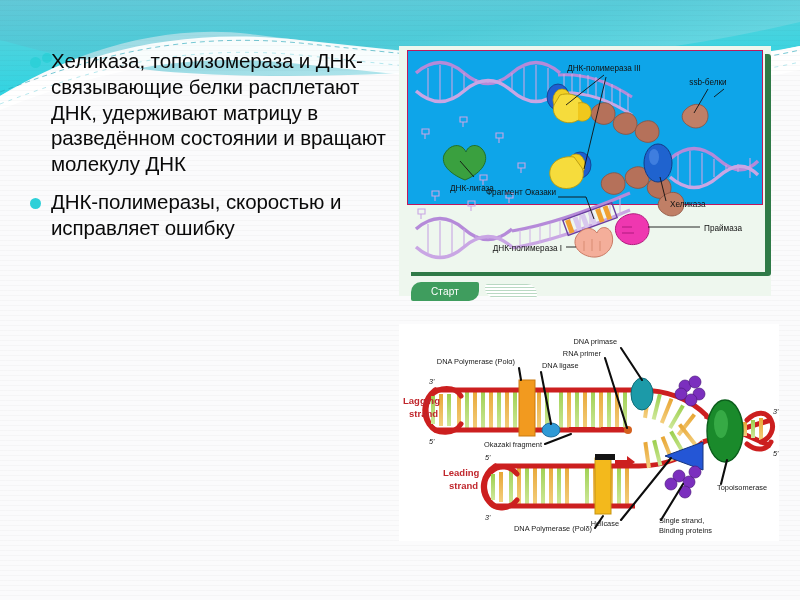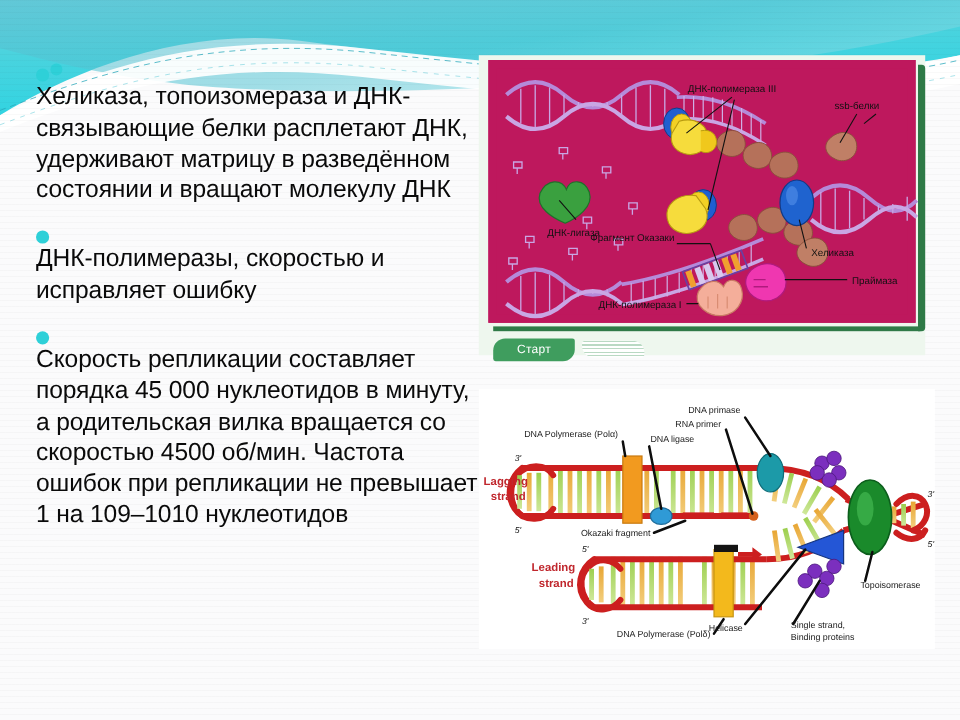--- a/index.html
+++ b/index.html
@@ -36,21 +36,20 @@
   .bullets {
     position: absolute;
     left: 30px;
     top: 48px;
     width: 368px;
   }
   .bullet-row {
     display: flex;
     align-items: flex-start;
     margin-bottom: 12px;
-    flex-direction: column;
   }
   .bullet-dot {
     flex: 0 0 auto;
     width: 11px;
     height: 11px;
     border-radius: 50%;
     background: #2ed0d8;
     margin-top: 9px;
     margin-right: 10px;
   }
@@ -68,23 +67,23 @@
     top: 46px;
     width: 372px;
     height: 250px;
     background: #eef7ee;
   }
   .fig-top-inner {
     position: absolute;
     left: 8px;
     top: 4px;
     width: 356px;
-    height: 219px;
-    background: #be185d;
-    border: 7px solid #be185d;
+    height: 155px;
+    background: #0ea5e9;
+    border: 1px solid #be185d;
     box-sizing: border-box;
   }
   .fig-top-barright {
     position: absolute;
     left: 366px;
     top: 8px;
     width: 6px;
     height: 222px;
     background: #2f7a47;
     border-radius: 0 3px 3px 0;
@@ -175,24 +174,20 @@
   <div class="bg-texture"></div>
 
   <div class="bullets">
     <div class="bullet-row">
       <span class="bullet-dot"></span>
       <span class="bullet-text">Хеликаза, топоизомераза и ДНК-связывающие белки расплетают ДНК, удерживают матрицу в разведённом состоянии и вращают молекулу ДНК</span>
     </div>
     <div class="bullet-row">
       <span class="bullet-dot"></span>
       <span class="bullet-text">ДНК-полимеразы, скоростью и исправляет ошибку</span>
-    </div>
-    <div class="bullet-row">
-      <span class="bullet-dot"></span>
-      <span class="bullet-text">Скорость репликации составляет порядка 45 000 нуклеотидов в минуту, а родительская вилка вращается со скоростью 4500 об/мин. Частота ошибок при репликации не превышает 1 на 109–1010 нуклеотидов</span>
     </div>
   </div>
 
   <div class="fig-top">
     <div class="fig-top-inner">
       <svg width="354" height="217" viewBox="0 0 354 217">
         <defs>
           <linearGradient id="dnaPurple" x1="0" y1="0" x2="0" y2="1">
             <stop offset="0%" stop-color="#d4b6ea"></stop>
             <stop offset="100%" stop-color="#b489d8"></stop>

